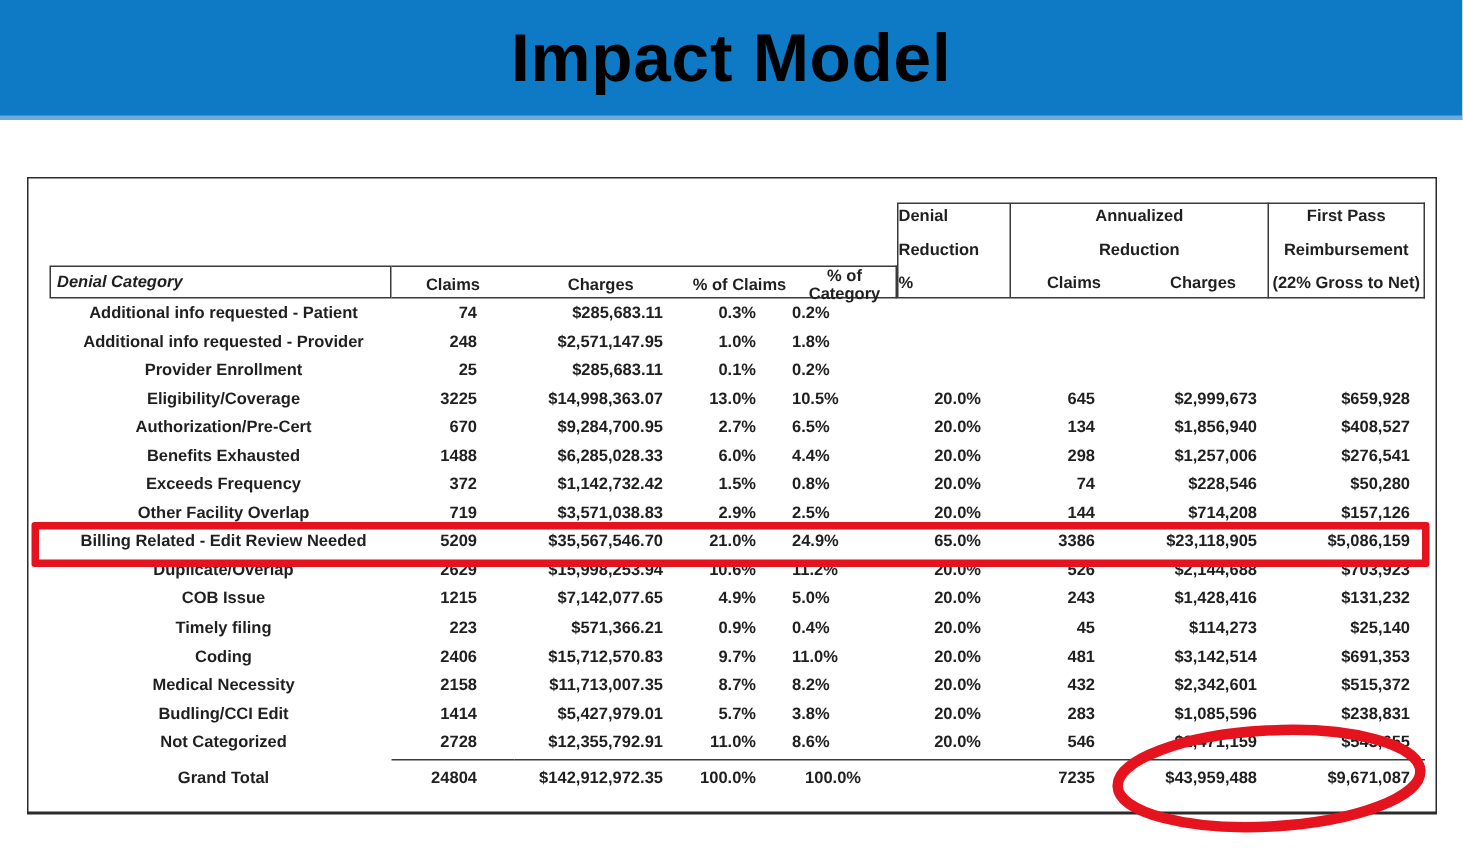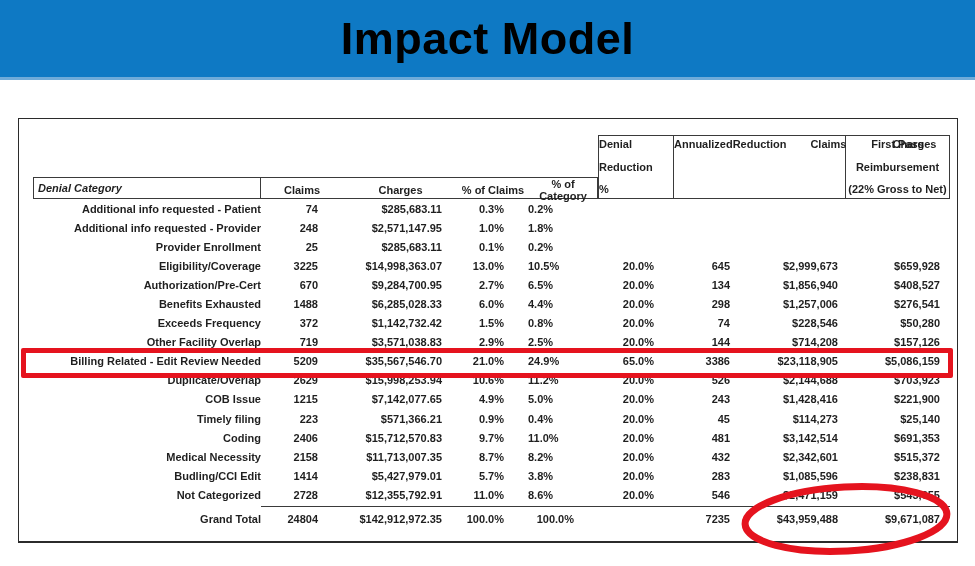--- a/index.html
+++ b/index.html
@@ -43,41 +43,41 @@
     align-items: center; border-left: none;
   }
   .h-main .hc { text-align: center; }
   .h-denial {
     grid-area: 1 / 6 / 4 / 7;
     display: flex; flex-direction: column; justify-content: space-between;
     text-align: left; padding: 2px 0 3px 0;
   }
   .h-ann {
     grid-area: 1 / 7 / 4 / 9; border-left: none;
-    display: flex; flex-direction: row; justify-content: space-between;
+    display: flex; flex-direction: column; justify-content: space-between;
     padding: 2px 0 3px 0;
   }
   .h-ann .ann-title { text-align: center; }
   .h-ann .ann-sub { display: grid; grid-template-columns: 84px 88px; }
   .h-ann .ann-sub div { text-align: center; }
   .h-fp {
     grid-area: 1 / 9 / 4 / 10; border-left: none;
     display: flex; flex-direction: column; justify-content: space-between;
     text-align: center; padding: 2px 0 3px 0;
   }
 
   
   .tbody { margin-top: 0; }
   .trow {
     display: grid;
     grid-template-columns: 228px 82px 115px 70px 70px 76px 84px 88px 104px;
     height: 19.1px; align-items: center;
   }
   .trow .c { white-space: nowrap; }
-  .c.cat      { text-align: right; padding-left: 4px; }
+  .c.cat      { text-align: center; padding-left: 4px; }
   .c.claims   { text-align: right; padding-right: 25px; }
   .c.charges  { text-align: right; padding-right: 16px; }
   .c.pclaims  { text-align: right; padding-right: 24px; }
   .c.pcharges { text-align: left; padding-right: 24px; }
   .c.dred     { text-align: right; padding-right: 20px; }
   .c.aclaims  { text-align: right; padding-right: 28px; }
   .c.acharges { text-align: right; padding-right: 8px; }
   .c.fpass    { text-align: right; padding-right: 10px; }
 
   .trow.total { height: 26px; margin-top: 1px; }
@@ -250,21 +250,21 @@
   </div>
       <div class="trow">
     <div class="c cat">COB Issue</div>
     <div class="c claims">1215</div>
     <div class="c charges">$7,142,077.65</div>
     <div class="c pclaims">4.9%</div>
     <div class="c pcharges">5.0%</div>
     <div class="c dred">20.0%</div>
     <div class="c aclaims">243</div>
     <div class="c acharges">$1,428,416</div>
-    <div class="c fpass">$221,900</div>
+    <div class="c fpass">$131,232</div>
   </div>
       <div class="trow">
     <div class="c cat">Timely filing</div>
     <div class="c claims">223</div>
     <div class="c charges">$571,366.21</div>
     <div class="c pclaims">0.9%</div>
     <div class="c pcharges">0.4%</div>
     <div class="c dred">20.0%</div>
     <div class="c aclaims">45</div>
     <div class="c acharges">$114,273</div>

